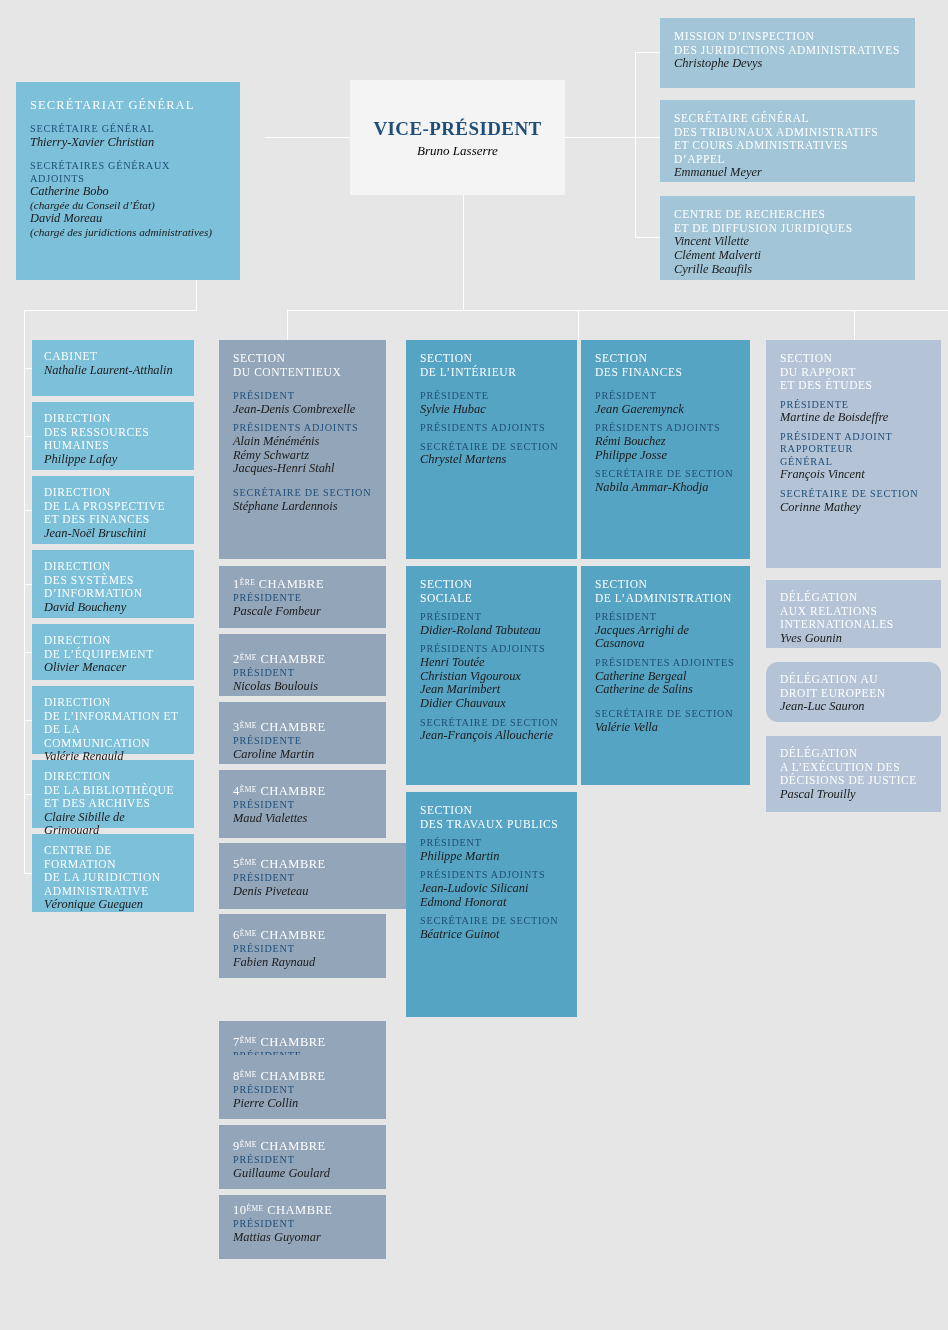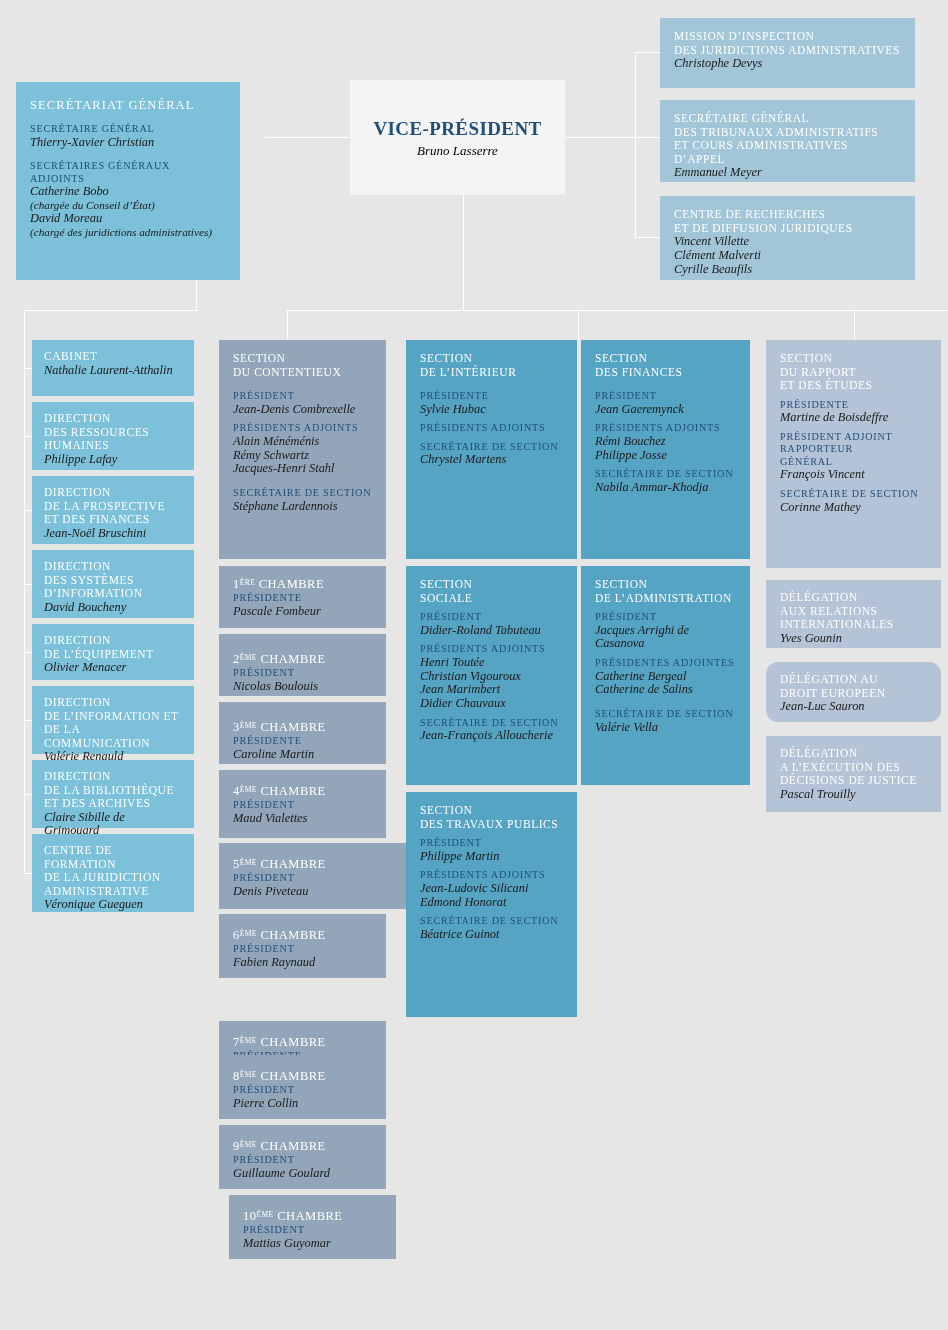--- a/index.html
+++ b/index.html
@@ -290,21 +290,21 @@
   <div class="box c-slate" style="left:219px; top:1055px; width:167px; height:64px; padding:14px 14px 11px;">
     <div class="ch-title"><span>8</span><sup>ÈME</sup> <span>CHAMBRE</span></div>
     <div class="role">PRÉSIDENT</div>
     <div class="name">Pierre Collin</div>
   </div>
   <div class="box c-slate" style="left:219px; top:1125px; width:167px; height:64px; padding:14px 14px 11px;">
     <div class="ch-title"><span>9</span><sup>ÈME</sup> <span>CHAMBRE</span></div>
     <div class="role">PRÉSIDENT</div>
     <div class="name">Guillaume Goulard</div>
   </div>
-  <div class="box c-slate" style="left:229px; top:1195px; width:167px; height:64px; padding:14px 14px 11px;">
+  <div class="box c-slate" style="left:219px; top:1195px; width:167px; height:64px; padding:8px 14px 11px;">
     <div class="ch-title"><span>10</span><sup>ÈME</sup> <span>CHAMBRE</span></div>
     <div class="role">PRÉSIDENT</div>
     <div class="name">Mattias Guyomar</div>
   </div>
 
   <div class="box c-teal" style="left:406px; top:340px; width:171px; height:219px; padding:12px 14px;">
     <div class="hdr">SECTION
 DE L’INTÉRIEUR</div>
     <div class="gap"></div>
     <div class="role">PRÉSIDENTE</div>

